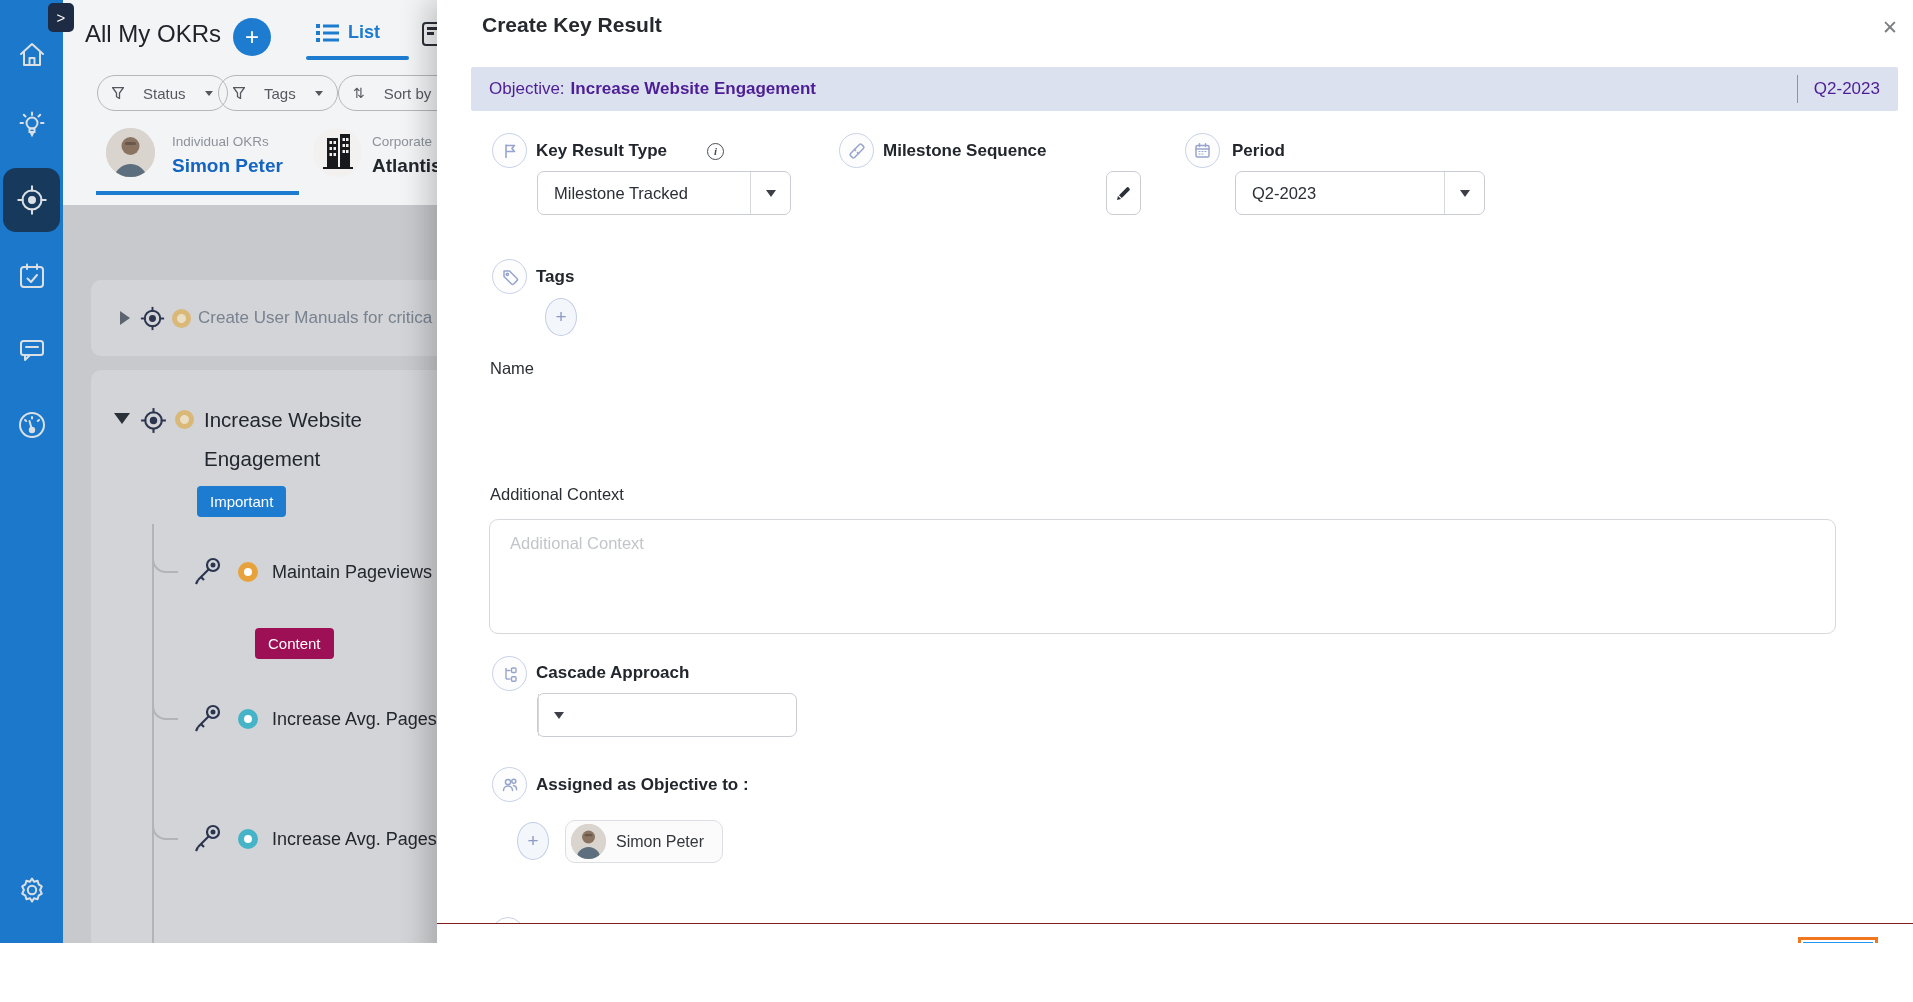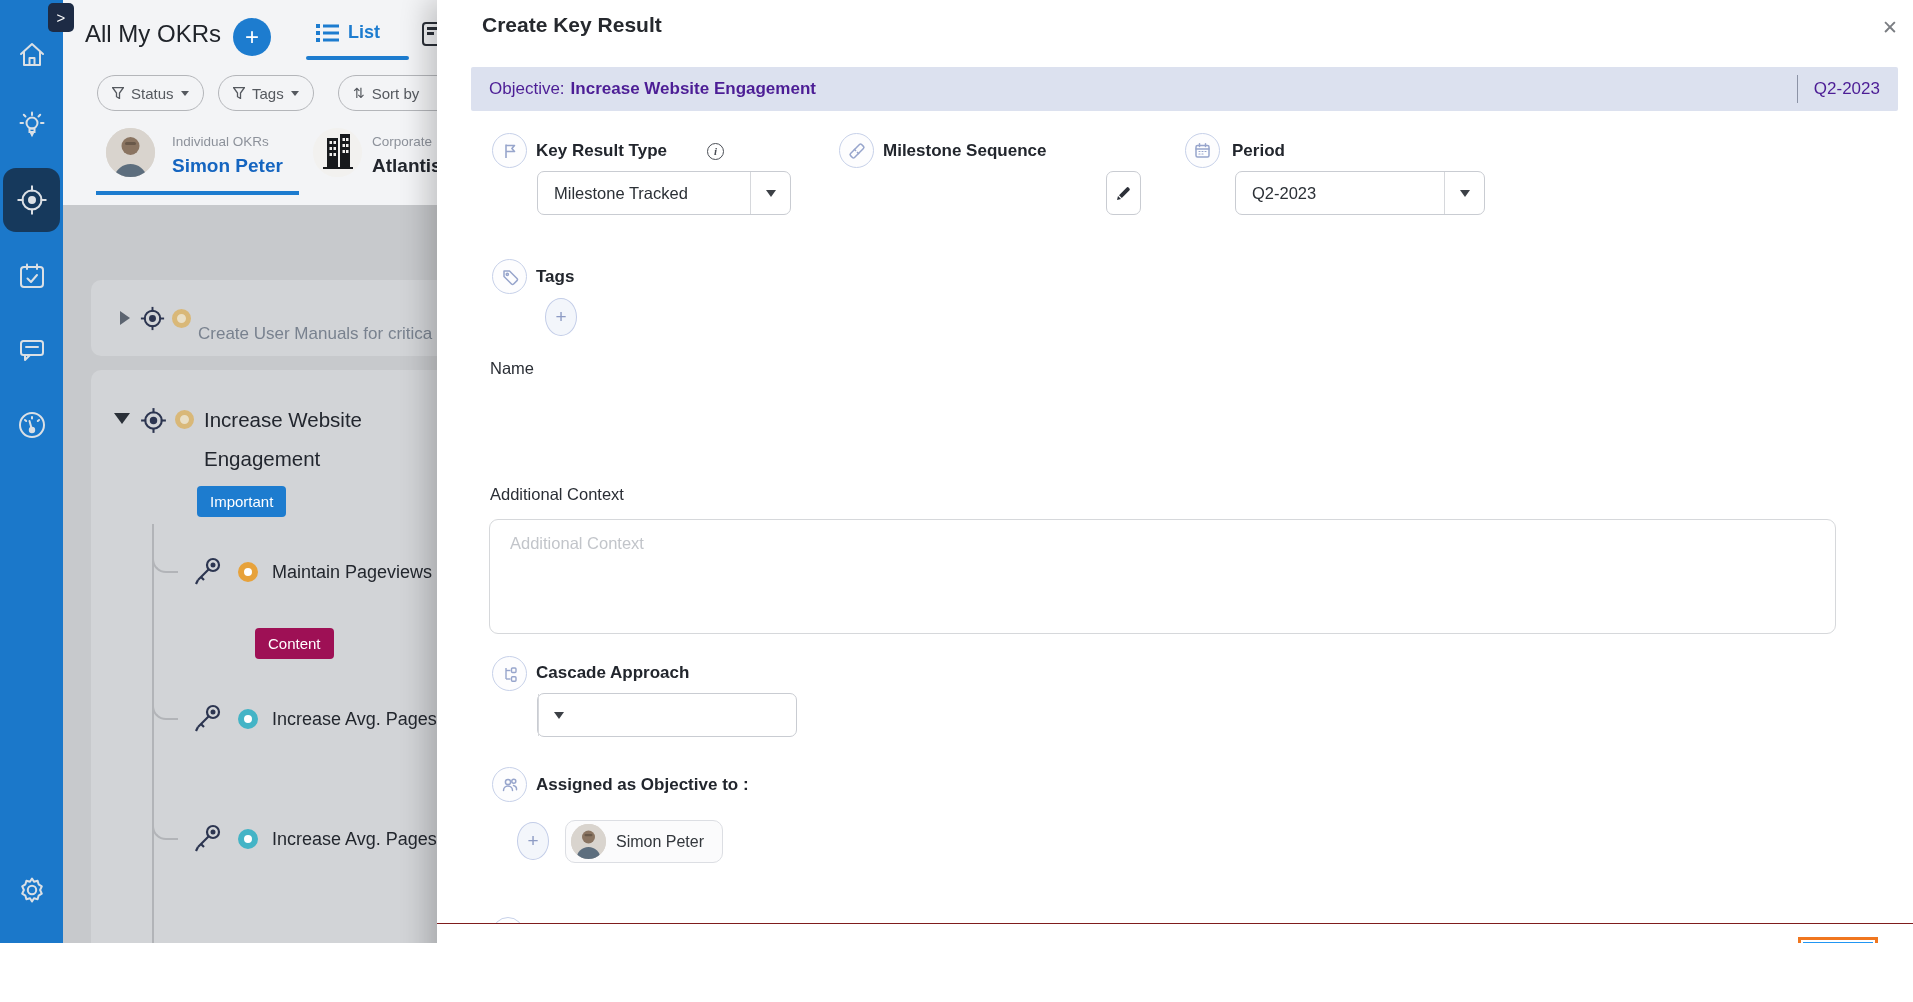--- a/index.html
+++ b/index.html
@@ -24,39 +24,39 @@
   .add-circle { position:absolute; left:233px; top:18px; width:38px; height:38px; border-radius:50%; background:#1d7ccf;
     color:#fff; font-size:24px; display:flex; align-items:center; justify-content:center; font-weight:400; }
   .tab-list { position:absolute; left:316px; top:22px; display:flex; align-items:center; gap:9px; color:#1d7ccf; font-weight:700; font-size:18px; }
   .tab-underline { position:absolute; left:306px; top:56px; width:103px; height:4px; background:#1d7ccf; border-radius:2px; }
   .tab-partial { position:absolute; left:422px; top:22px; width:22px; height:24px; border:2.5px solid #2b3038; border-radius:4px; }
   .tab-partial i { position:absolute; left:3px; top:3px; width:10px; height:2.5px; background:#2b3038; }
   .tab-partial i + i { top:8px; width:7px; }
 
   
   .pill { position:absolute; top:75px; height:36px; border:1px solid #b4b6ba; border-radius:18px; background:transparent;
-    display:flex; align-items:center; gap:7px; padding:0 14px; color:#55595f; font-size:15px; white-space:nowrap; }
+    display:flex; align-items:center; gap:19px; padding:0 14px; color:#55595f; font-size:15px; white-space:nowrap; }
   .pill .caret-sm { width:0; height:0; border-left:4.5px solid transparent; border-right:4.5px solid transparent; border-top:5.5px solid #55595f; }
   .funnel { width:12px; height:12px; }
 
   
   .avatar-48 { position:absolute; width:49px; height:49px; border-radius:50%; overflow:hidden; background:#dcd7d1; }
   .prof-type { position:absolute; font-size:13.5px; color:#8d929b; white-space:nowrap; }
   .prof-name { position:absolute; font-size:19px; font-weight:700; white-space:nowrap; }
   .prof-underline { position:absolute; left:96px; top:191px; width:203px; height:4px; background:#1d7ccf; }
 
   
   .card { position:absolute; left:91px; background:#d2d4d7; border-radius:10px; width:360px; }
   .tri-right { width:0; height:0; border-top:7px solid transparent; border-bottom:7px solid transparent; border-left:10px solid #5c6470; }
   .tri-down  { width:0; height:0; border-left:8px solid transparent; border-right:8px solid transparent; border-top:11px solid #2a3038; }
   .donut { border-radius:50%; }
   .donut.amber  { width:19px; height:19px; border:5.5px solid #d9b878; background:#e9dfc6; }
   .donut.orange { width:20px; height:20px; border:6px solid #e7a23b; background:#fff; }
   .donut.teal   { width:20px; height:20px; border:6px solid #44b4c6; background:#fff; }
-  .row-muted { color:#79828f; font-size:17px; white-space:nowrap;margin-top:16px; }
+  .row-muted { color:#79828f; font-size:17px; white-space:nowrap; }
   .row-dark  { color:#23272e; font-size:18px; white-space:nowrap; }
   .obj-title { position:absolute; left:204px; top:400px; width:235px; font-size:20.5px; color:#22262e; line-height:39px; }
   .tag-chip { position:absolute; color:#fff; font-size:15px; border-radius:4px; padding:7px 13px; white-space:nowrap; }
   .tag-important { background:#1d7ccf; }
   .tag-content  { background:#9e1055; }
   .tree-line { position:absolute; left:152px; top:524px; width:2px; height:424px; background:#b2b4b8; }
   .elbow { position:absolute; left:152px; width:26px; border-left:2px solid #b2b4b8; border-bottom:2px solid #b2b4b8; border-bottom-left-radius:14px; }
   .kr-row { position:absolute; left:192px; display:flex; align-items:center; gap:14px; }
 
   

